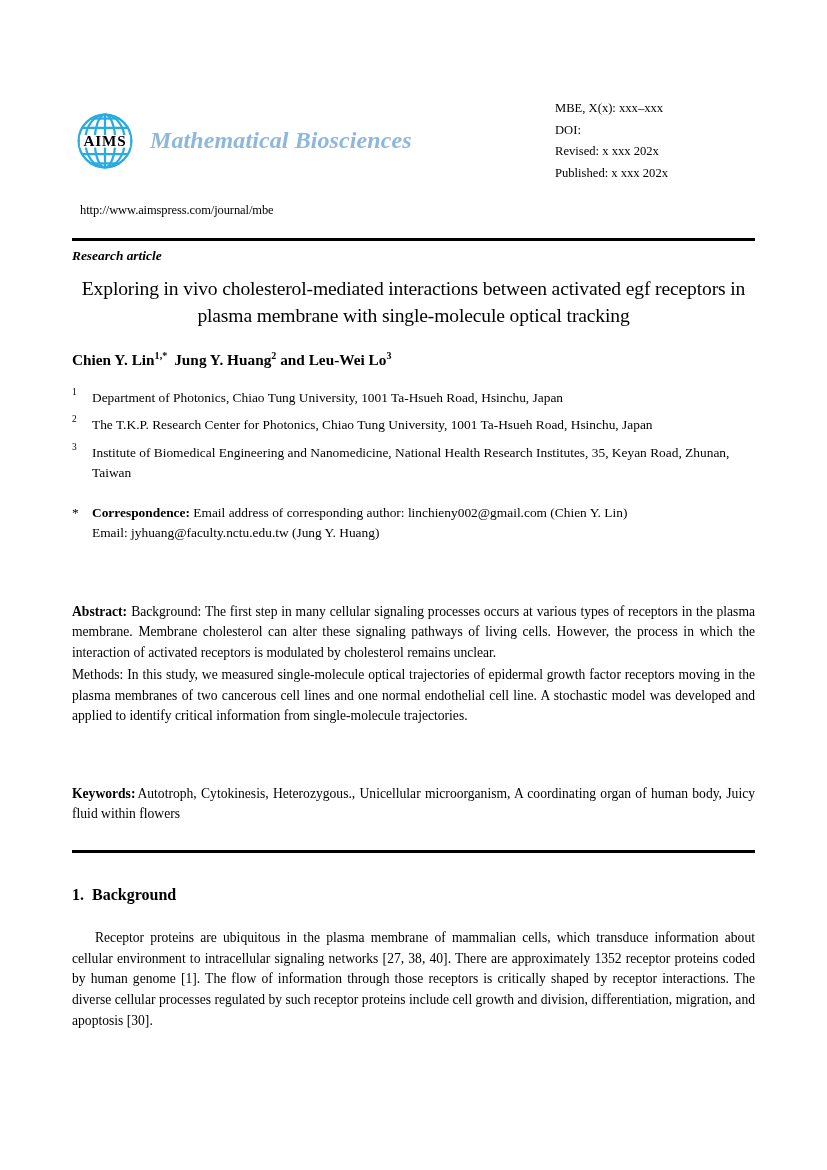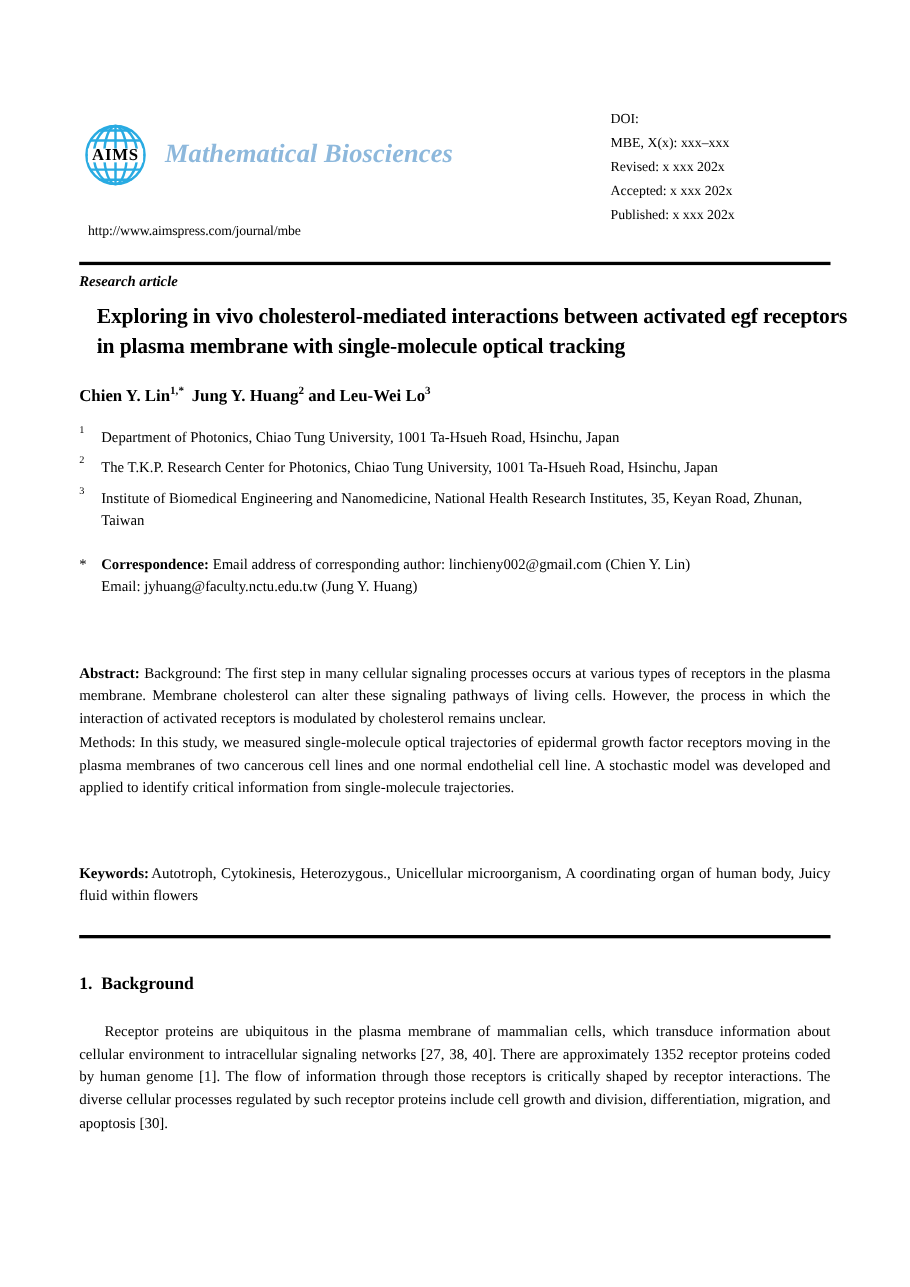--- a/index.html
+++ b/index.html
@@ -88,27 +88,28 @@
   .article-type {
     position: absolute;
     left: 0;
     top: 248px;
     font-style: italic;
     font-weight: bold;
     font-size: 13.4px;
   }
   .title {
     position: absolute;
-    left: 16px;
+    left: 0;
     top: 275px;
     width: 683px;
     font-size: 19.6px;
-    font-weight: bold;
+    font-weight: normal;
     line-height: 1.38;
     letter-spacing: -0.15px;
+    text-align: center;
   }
   .authors {
     position: absolute;
     left: 0;
     top: 350px;
     font-size: 15.3px;
     font-weight: bold;
   }
   .authors sup { font-size: 0.66em; vertical-align: super; font-weight: bold; }
   .sep { display: inline-block; width: 7px; }
@@ -216,24 +217,23 @@
         </svg>
 
         <div class="journal-name">
           <div>Mathematical Biosciences</div>
         </div>
       </div>
 
       <div class="site-url">http://www.aimspress.com/journal/mbe</div>
 
       <div class="pubmeta">
+        <div>MBE, X(x): xxx–xxx</div>
         <div>DOI:</div>
-        <div>MBE, X(x): xxx–xxx</div>
         <div>Revised: x xxx 202x</div>
-        <div>Accepted: x xxx 202x</div>
         <div>Published: x xxx 202x</div>
       </div>
     </div>
 
     <div class="rule rule-top"></div>
 
     <div class="article-type">Research article</div>
 
     <div class="title">Exploring in vivo cholesterol-mediated interactions between activated egf receptors in plasma membrane with single-molecule optical tracking</div>
 

